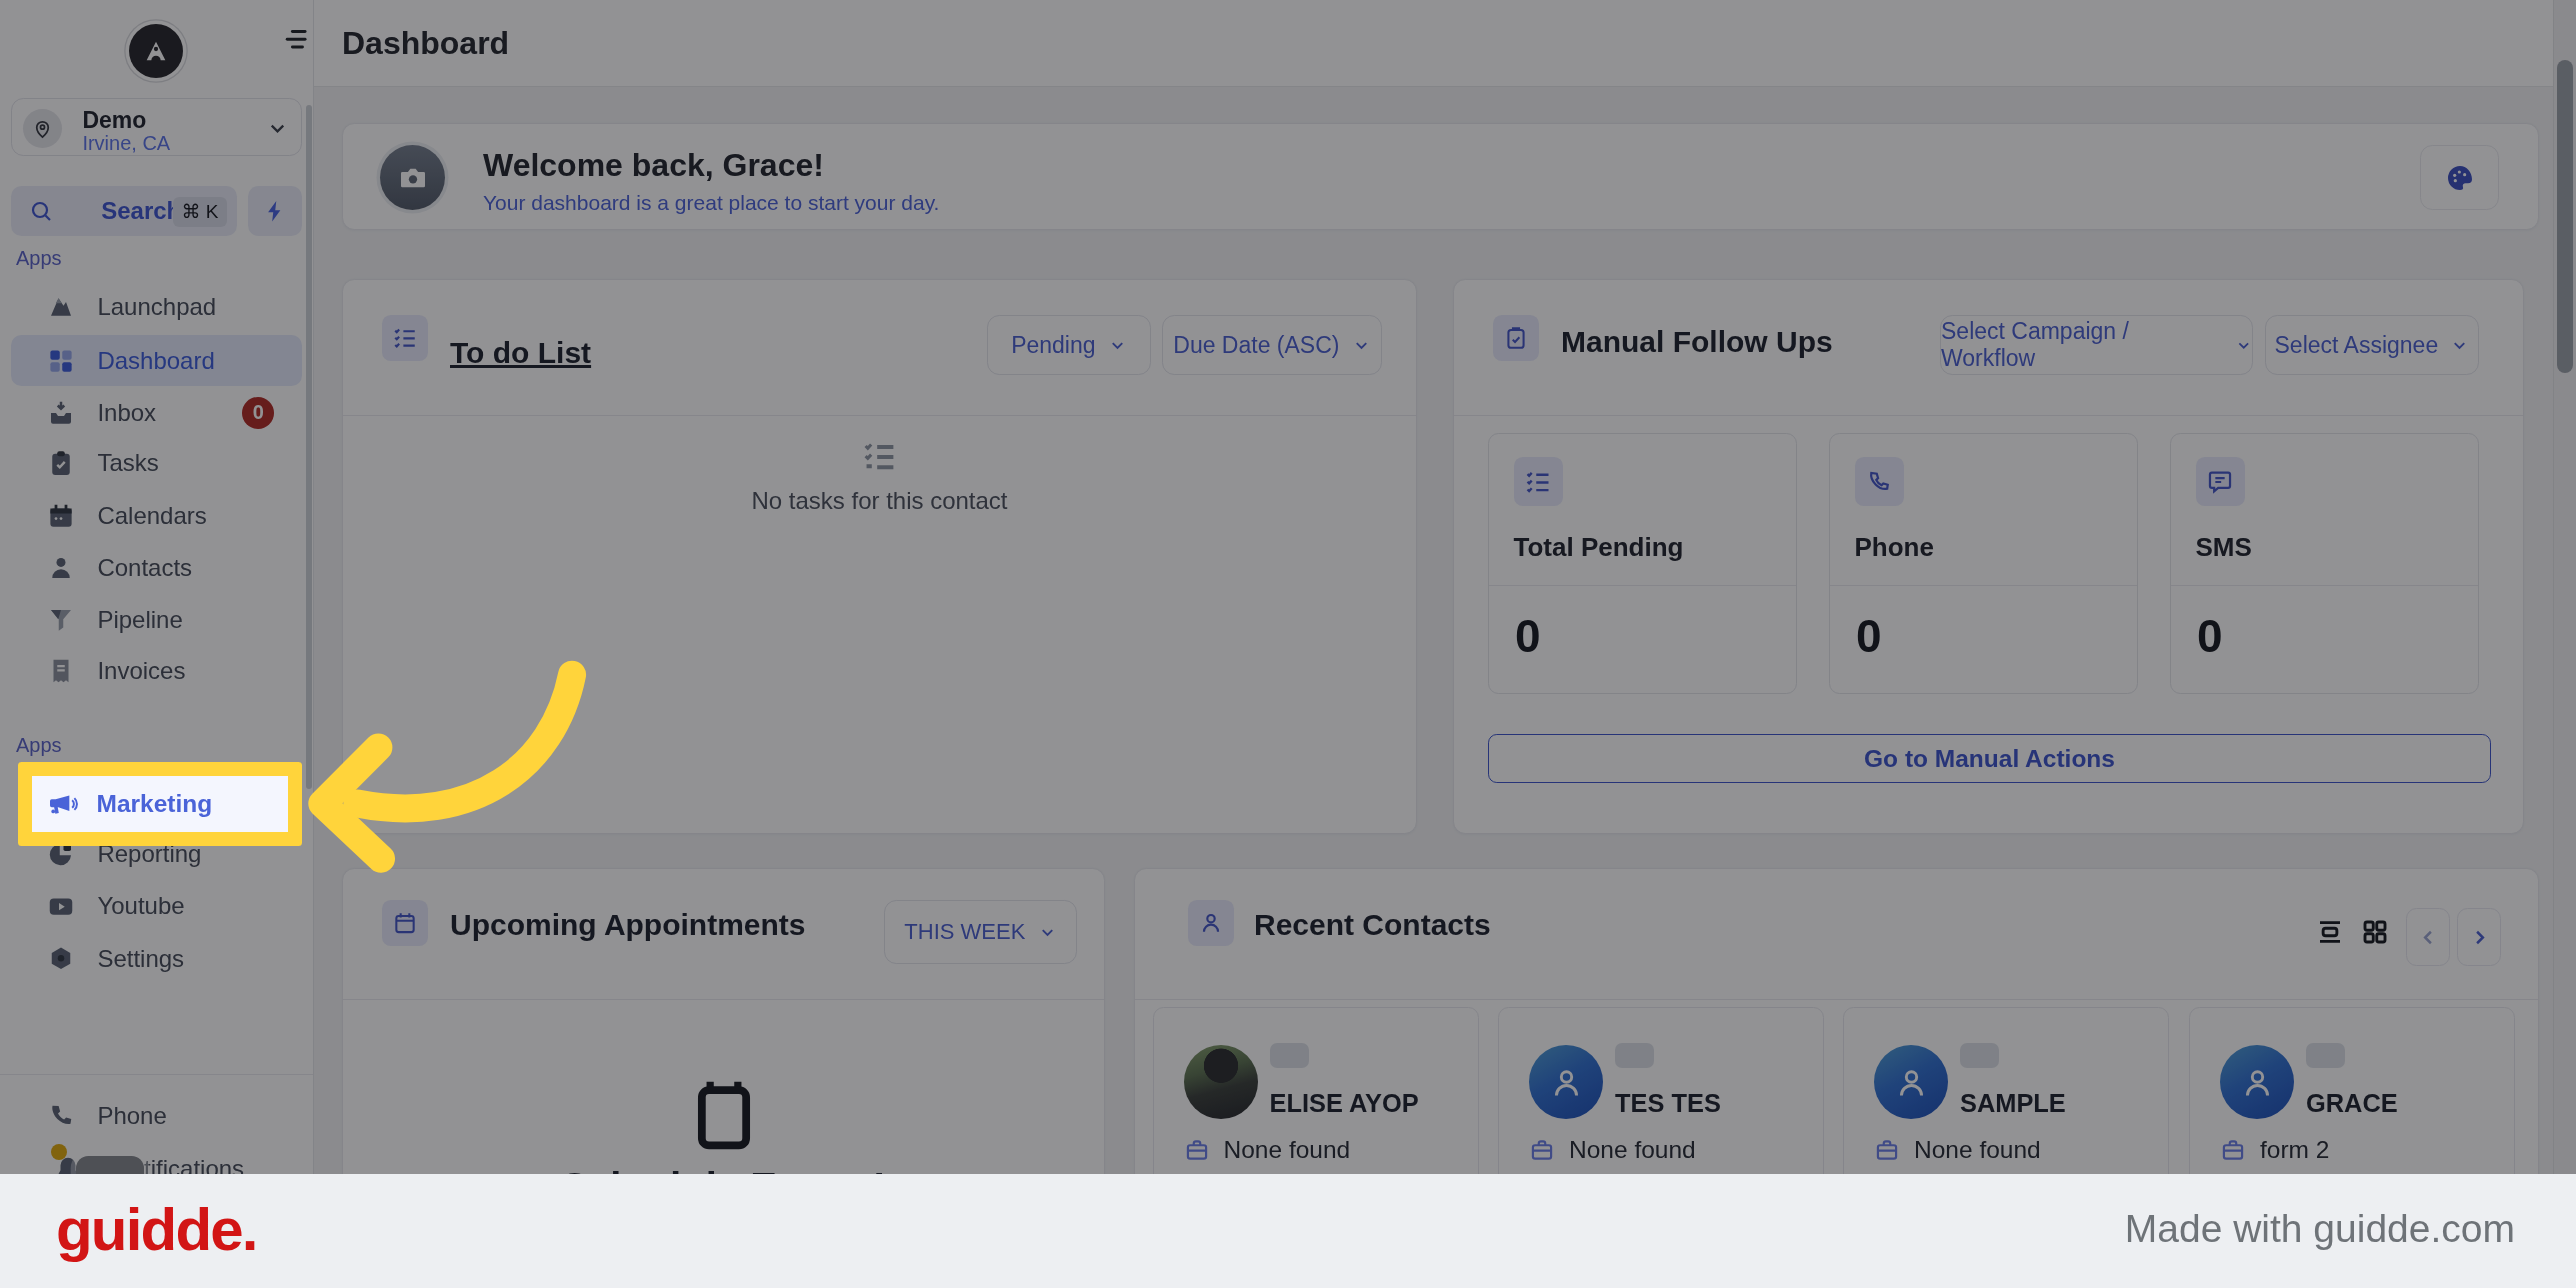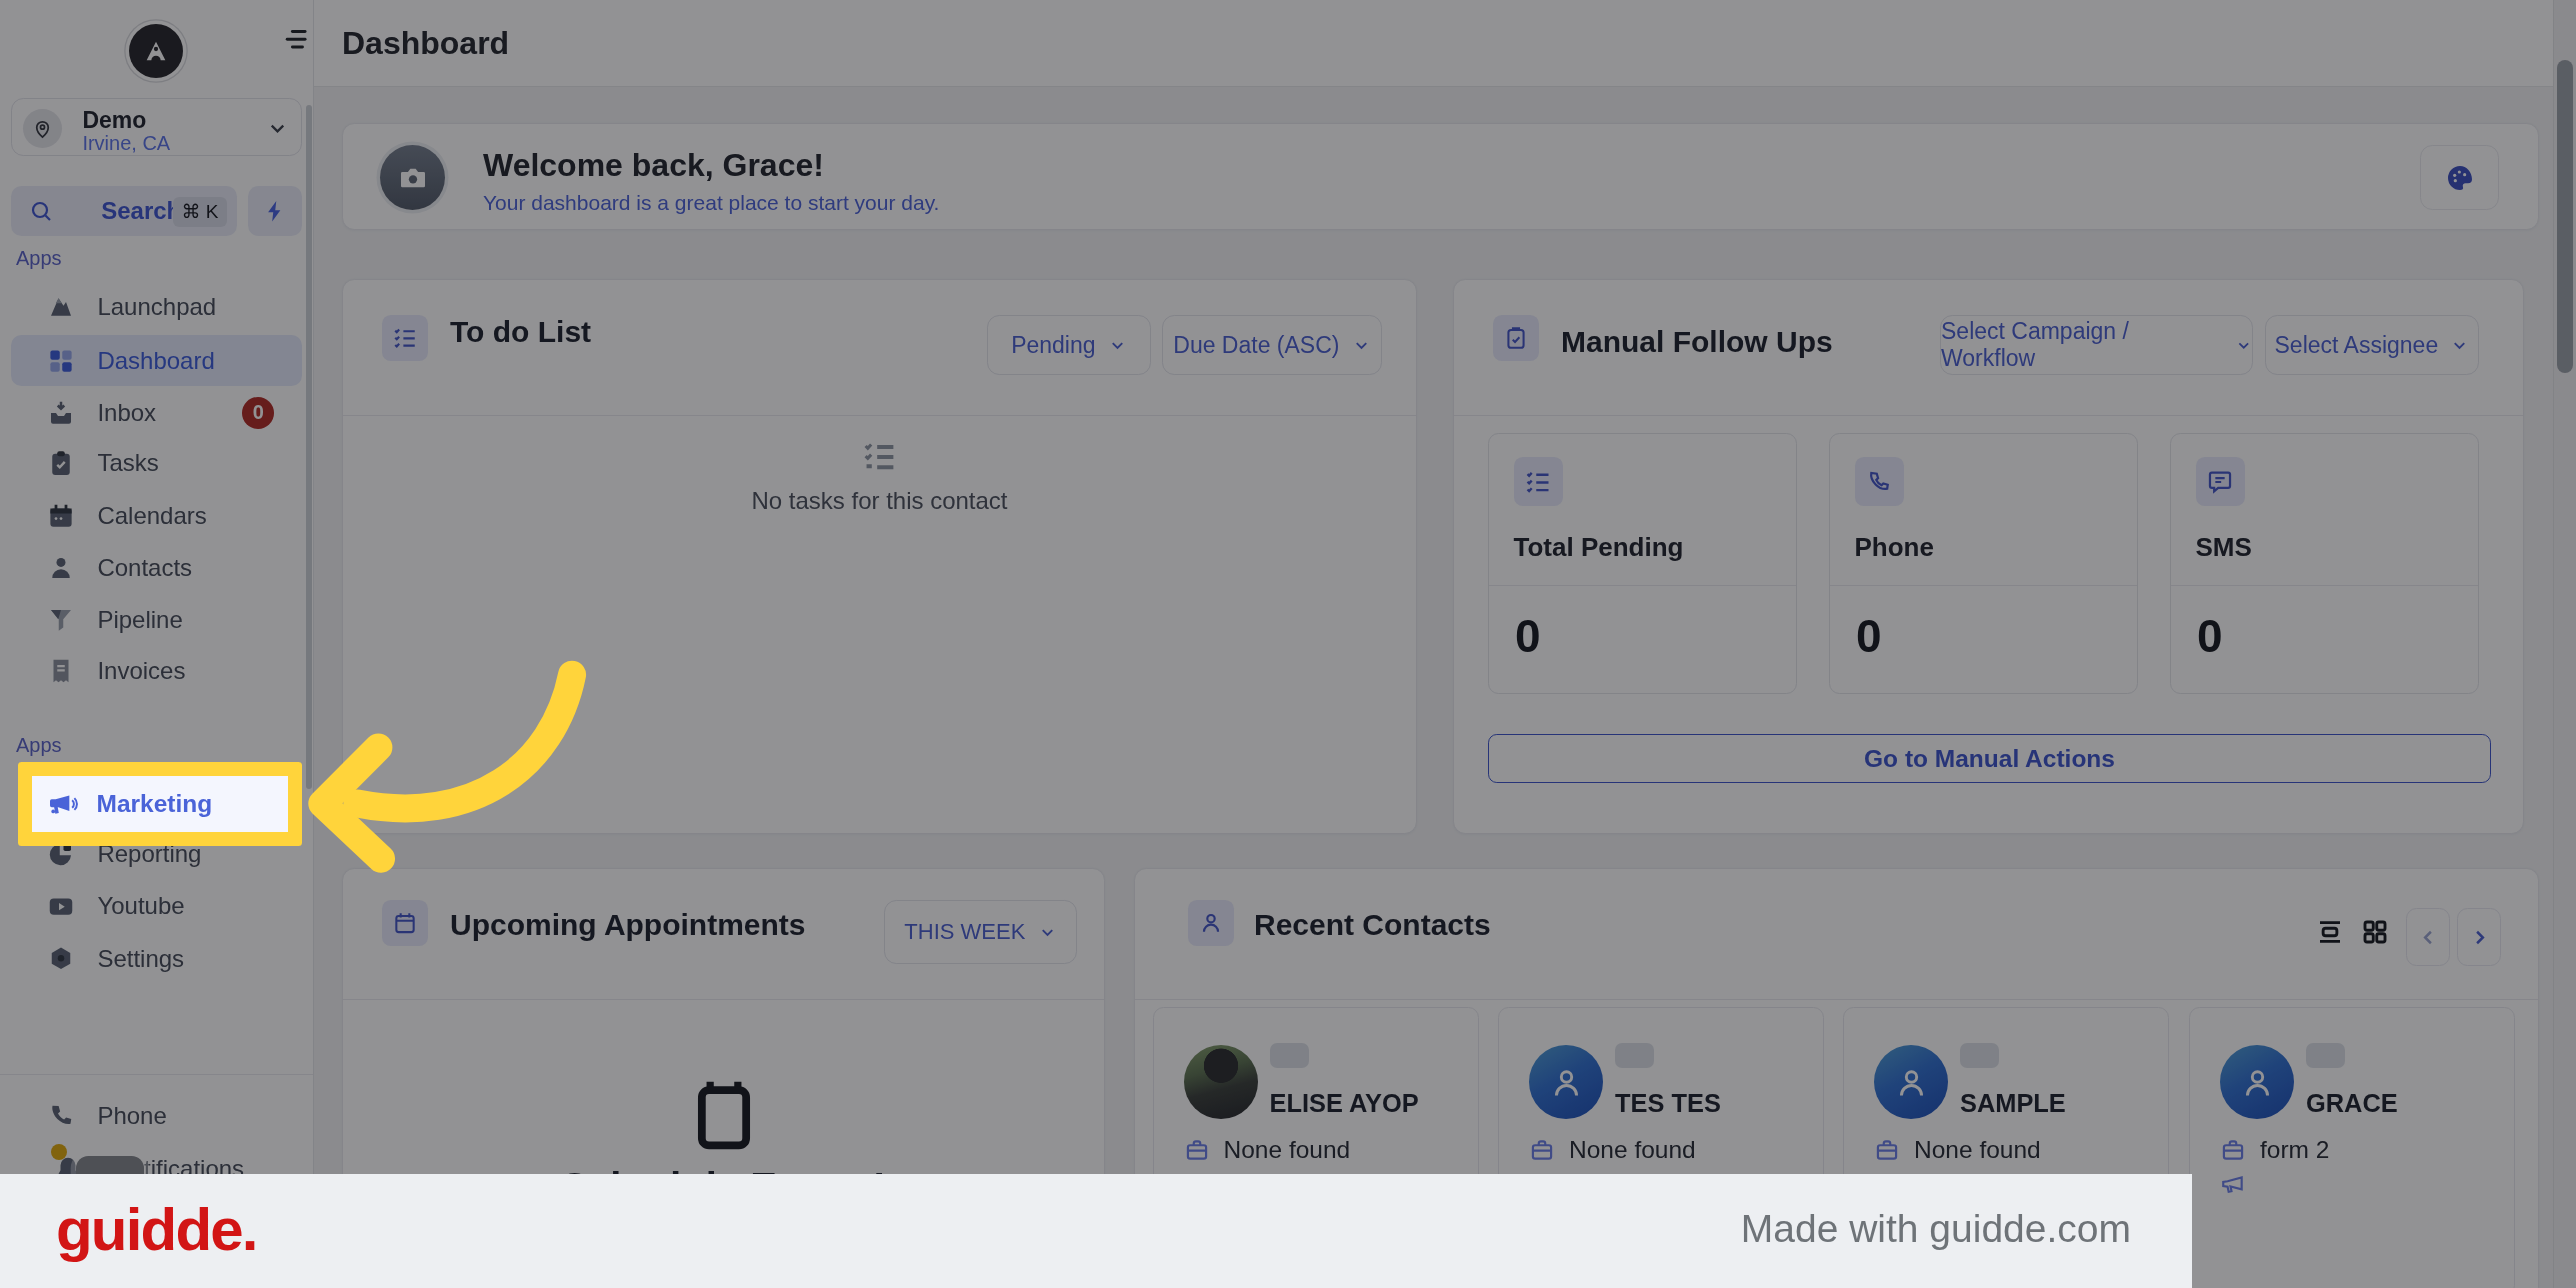--- a/index.html
+++ b/index.html
@@ -66,21 +66,21 @@
   .main-scroll-track { position:absolute; left:2553px; top:0; width:23px; height:1288px; background:#f0f0f2; border-left:0.9px solid #e2e3e6; }
   .main-scroll-thumb { position:absolute; left:2557px; top:60px; width:16px; height:313px; border-radius:8px; background:#9aa0a8; }
 
   
   #dim { position:absolute; inset:0; background:rgba(14,14,17,.45); z-index:40; }
   #hl-box { position:absolute; left:17.5px; top:762px; width:284px; height:84px; border:14px solid #ffd43b; border-radius:3.5px; background:#f4f6fe; z-index:50; }
   #hl-item { position:absolute; inset:0; display:flex; align-items:center;border-radius:22px; }
   #hl-item .ic { width:32px; height:32px; margin-left:14px; color:#4a63d8; flex:none; }
   #hl-item .lb { margin-left:19px; font-size:24.5px; font-weight:bold; color:#4a63d8; }
   #arrow-svg { position:absolute; left:289px; top:644px; width:333px; height:263px; z-index:55; }
-  #guidde-bar { position:absolute; left:0; top:1174px; width:2192px; height:115px; background:#edeff2; z-index:60; }
+  #guidde-bar { position:absolute; left:0; top:1174px; width:2576px; height:115px; background:#edeff2; z-index:60; }
   .guidde-logo { position:absolute; left:56px; top:21px; font-size:60px; font-weight:bold; letter-spacing:-1.8px; color:#d21515; }
   .guidde-tag { position:absolute; right:61px; top:33px; font-size:39px; color:#6e7378; }
 
   svg { display:block; }
 </style>
 </head>
 <body>
 
 <div id="app">
 
@@ -276,21 +276,21 @@
     </div>
   </section>
 
   <section class="card" style="left:342px;top:279px;width:1075px;height:555px;">
     <div class="tile" style="left:39px;top:35px;">
       <svg width="26" height="26" viewBox="0 0 24 24" fill="none" stroke="currentColor" stroke-width="2">
         <path d="M3 5.2l1.4 1.4 2.2-2.4M3 11.8l1.4 1.4 2.2-2.4M3 18.4l1.4 1.4 2.2-2.4"></path>
         <path d="M10.5 5.8H21M10.5 12.4H21M10.5 19H21"></path>
       </svg>
     </div>
-    <div class="card-title" style="left:107px;top:35px;">To do List</div>
+    <div class="card-title" style="left:107px;top:56px;text-decoration:underline;">To do List</div>
     <div class="drop-btn" style="left:644px;top:35px;width:164px;">
       <span>Pending</span>
       <svg width="19" height="19" viewBox="0 0 24 24" fill="none" stroke="currentColor" stroke-width="2.4">
           <path d="M6 9l6 6 6-6"></path>
         </svg>
     </div>
     <div class="drop-btn" style="left:819px;top:35px;width:220px;">
       <span>Due Date (ASC)</span>
       <svg width="19" height="19" viewBox="0 0 24 24" fill="none" stroke="currentColor" stroke-width="2.4">
           <path d="M6 9l6 6 6-6"></path>

